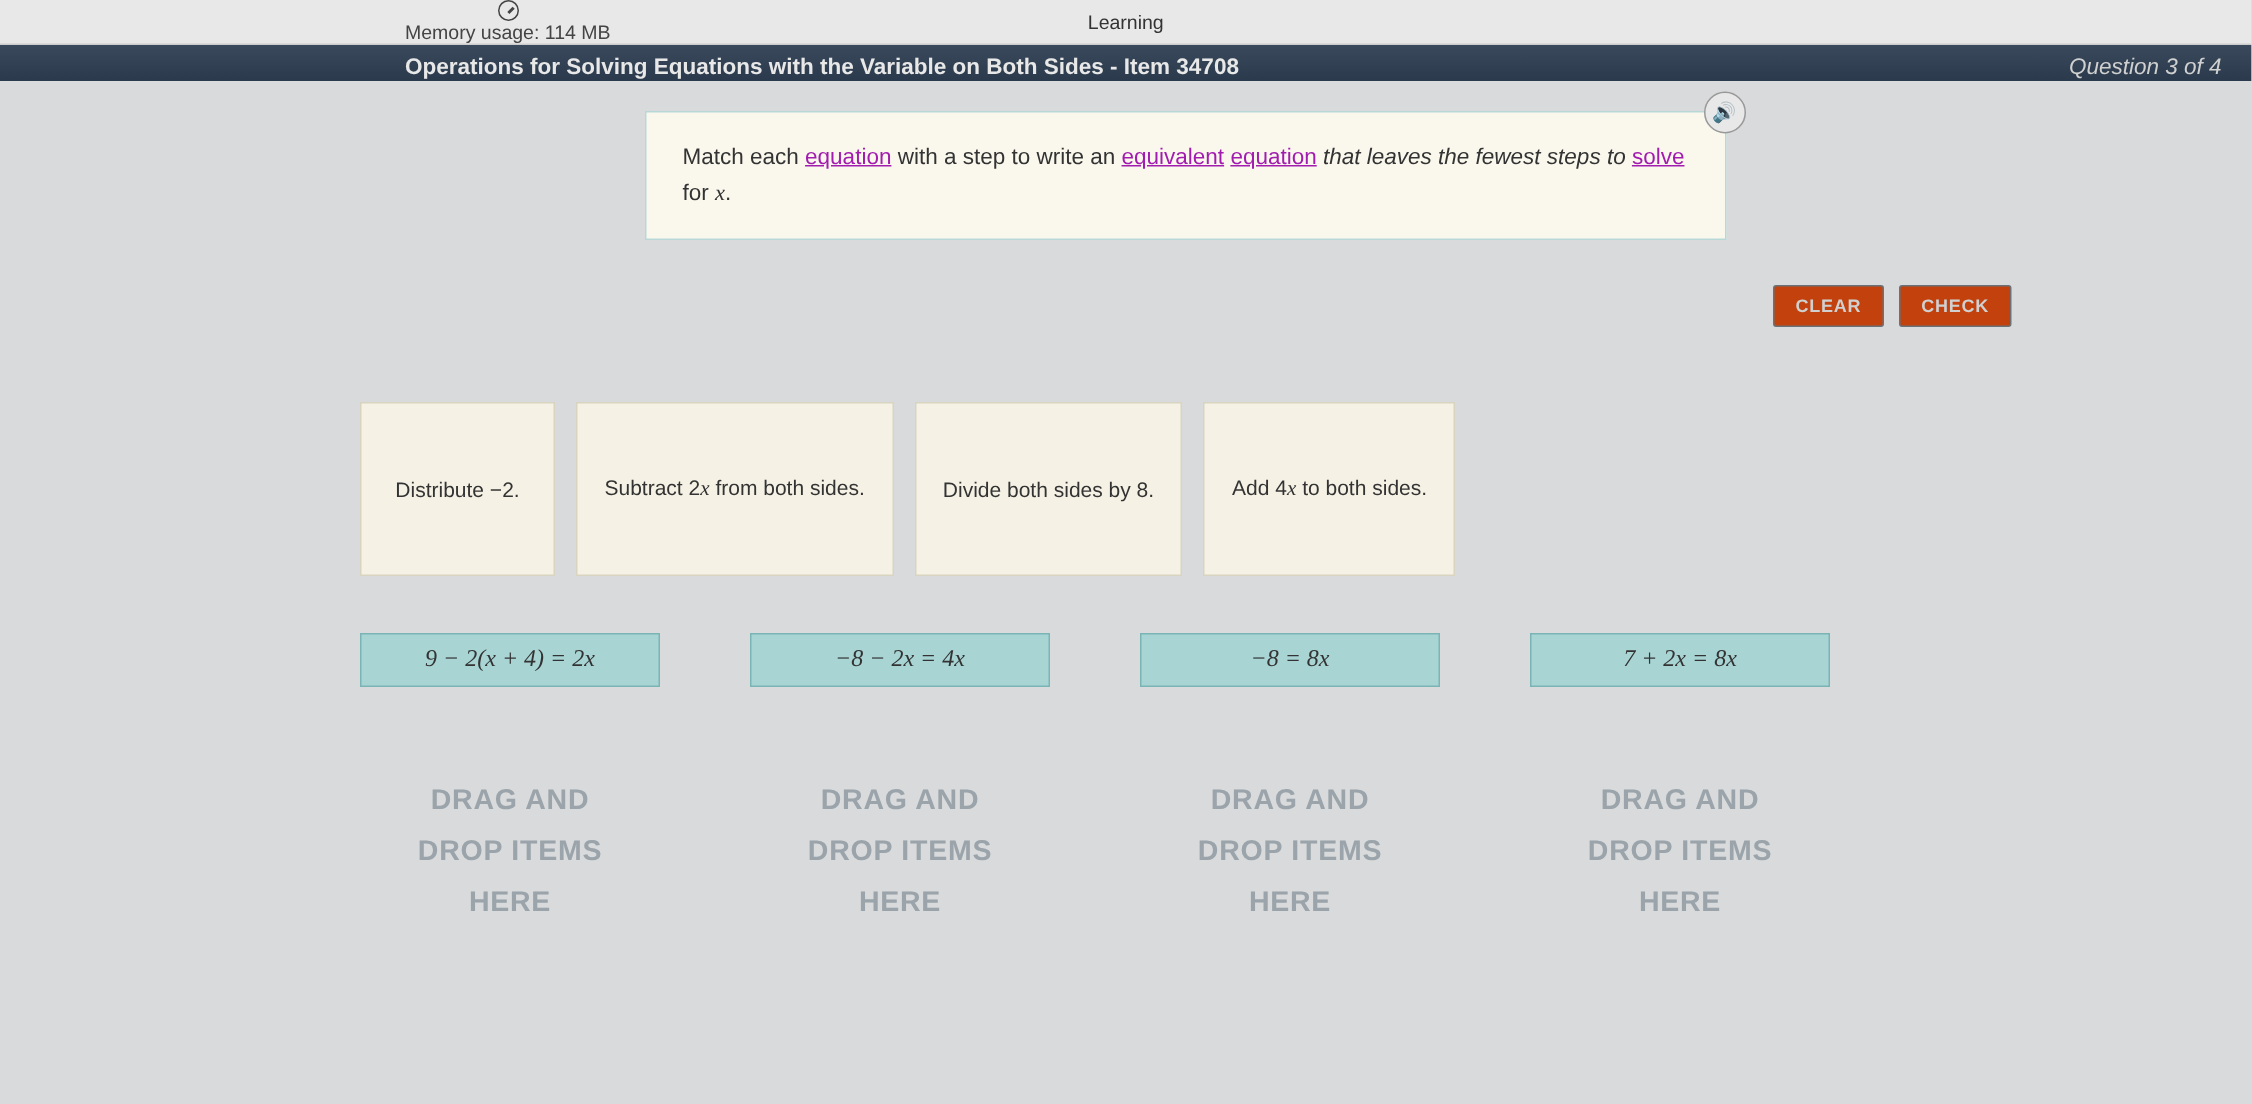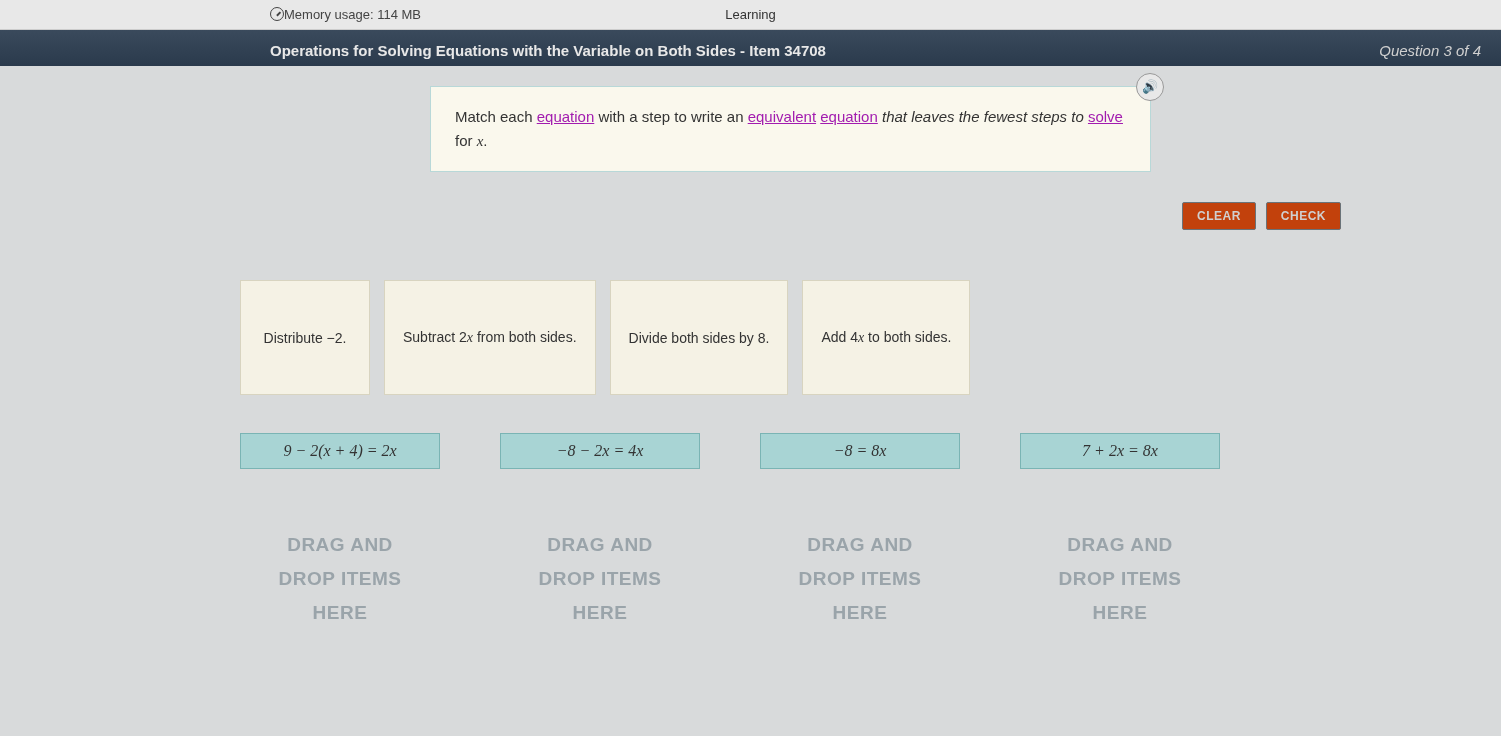--- a/index.html
+++ b/index.html
@@ -19,21 +19,23 @@
       height: 30px;
       display: flex;
       align-items: center;
       padding-left: 270px;
       font-size: 13px;
       color: #444;
       border-bottom: 1px solid #ccc;
     }
     .top-bar-left {
       display: flex;
+      align-items: center;
       gap: 0;
+      flex-direction: column;
     }
     .gauge-icon {
       width: 14px;
       height: 14px;
       border: 1.5px solid #444;
       border-radius: 50%;
       position: relative;
     }
     .gauge-icon::after {
       content: '';
@@ -48,21 +50,21 @@
     .top-bar-center {
       position: absolute;
       left: 50%;
       transform: translateX(-50%);
       font-size: 13px;
       color: #333;
     }
     .header-bar {
       background: #2c3e50;
       background: linear-gradient(to bottom, #3a4a5c, #2a3a4c);
-      height: 36px;
+      height: 24px;
       display: flex;
       align-items: center;
       justify-content: space-between;
       padding: 4px 20px 0 270px;
       color: #fff;
       font-size: 15px;
       font-weight: bold;
     }
     .header-title {
       color: #e8e8e8;

